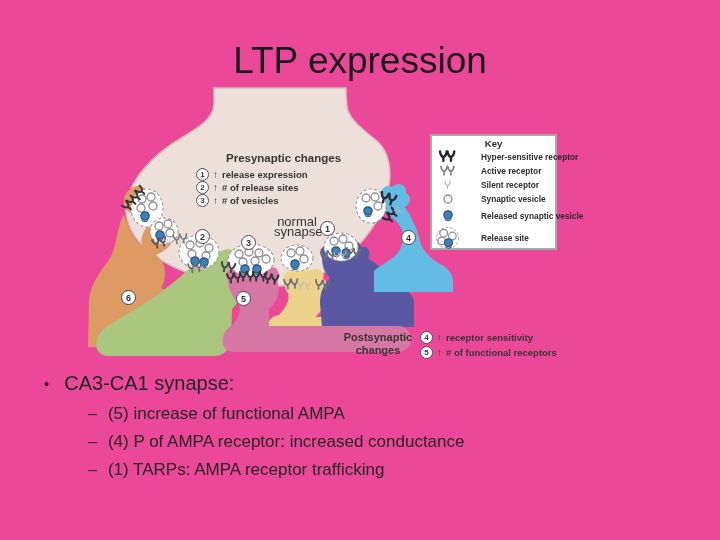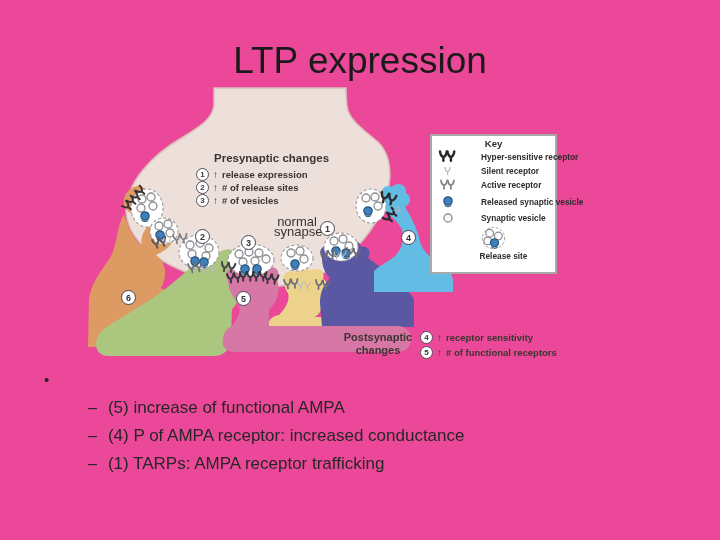--- a/index.html
+++ b/index.html
@@ -3,37 +3,37 @@
 <meta charset="utf-8">
 <style>
   html,body{margin:0;padding:0;}
   body{width:720px;height:540px;background:#fff;font-family:"Liberation Sans",sans-serif;overflow:hidden;}
   .slide{position:relative;width:720px;height:540px;background:#ec4899;}
   .title{position:absolute;left:0;top:40px;width:720px;text-align:center;font-size:37px;font-weight:400;color:#1a1a1a;letter-spacing:0px;}
   .dg-svg{position:absolute;left:0;top:0;width:720px;height:540px;}
 
   
   .presyn{position:absolute;left:196px;top:152px;width:190px;color:#3b3530;}
-  .presyn .hd{font-weight:bold;font-size:11.5px;margin-left:18px;margin-bottom:4px;}
+  .presyn .hd{font-weight:bold;font-size:11.5px;margin-left:30px;margin-bottom:4px;}
   .mini-row{display:flex;align-items:center;gap:4px;height:13px;font-size:9.5px;font-weight:bold;}
   .mkr{display:inline-flex;align-items:center;justify-content:center;width:11px;height:11px;border:1px solid #55505a;border-radius:50%;background:#fff;font-size:8px;font-weight:bold;color:#3a3540;flex:0 0 auto;}
   .arrow{font-size:10px;font-weight:bold;}
   .normal-lbl{position:absolute;left:274px;top:217px;width:46px;text-align:center;font-size:13px;font-weight:normal;line-height:9.5px;color:#3b3530;}
   .postsyn-hd{position:absolute;left:339px;top:331px;width:78px;text-align:center;font-size:11px;font-weight:bold;line-height:13px;color:#3b3530;}
   .postsyn-items{position:absolute;left:420px;top:331px;display:flex;flex-direction:column;gap:2px;color:#3b3530;}
 
   
   .marker{position:absolute;width:13px;height:13px;border:1.2px solid #4a4550;border-radius:50%;background:#fff;display:flex;align-items:center;justify-content:center;font-size:9px;font-weight:bold;color:#332f38;z-index:5;}
 
   
-  .keybox{position:absolute;left:430px;top:134px;width:127px;height:140px;background:#fff;border:2px solid #a9a9a9;box-sizing:border-box;padding:2px 3px;z-index:4;}
+  .keybox{position:absolute;left:430px;top:134px;width:127px;height:116px;background:#fff;border:2px solid #a9a9a9;box-sizing:border-box;padding:2px 3px;z-index:4;}
   .keybox .ktitle{text-align:center;font-size:9.5px;font-weight:bold;color:#2c2c2c;height:12px;}
   .krow{display:flex;align-items:center;height:14px;}
   .krow.tall{height:19px;}
-  .krow.taller{height:26px;flex-direction:column;}
+  .krow.taller{height:26px;}
   .kicon{width:26px;display:flex;justify-content:center;align-items:center;flex:0 0 auto;}
   .klabel{font-size:8.3px;font-weight:bold;color:#2c2c2c;white-space:nowrap;padding-left:20px;}
 
   
   .bullets{position:absolute;left:44px;top:372px;width:640px;color:#262626;}
   .b-main{display:flex;align-items:baseline;gap:15px;font-size:20px;}
   .b-main .dot{font-size:15px;transform:translateY(-1px);}
   .b-subs{margin-top:9px;margin-left:44px;display:flex;flex-direction:column;gap:10px;}
   .b-sub{display:flex;align-items:baseline;gap:11px;font-size:17px;height:18px;}
   .b-sub .dash{font-size:16px;}
@@ -243,52 +243,52 @@
             <g transform="translate(3,1.5) scale(1.05)">
               <use href="#rv" stroke="#26262c" stroke-width="2.3"></use>
               <use href="#rv" x="7.2" stroke="#26262c" stroke-width="2.3"></use>
             </g>
           </svg>
       </span>
       <span class="klabel">Hyper-sensitive receptor</span>
     </div>
     <div class="krow">
       <span class="kicon">
-        <svg width="22" height="11" viewBox="0 0 22 11">
-            <use href="#rv" transform="translate(8,1.5) scale(0.8)" stroke="#b9b9bf" stroke-width="1.6"></use>
-          </svg>
-      </span>
-      <span class="klabel">Silent receptor</span>
-    </div>
-    <div class="krow">
-      <span class="kicon">
         <svg width="22" height="13" viewBox="0 0 22 13">
             <g transform="translate(4,1.5) scale(0.95)">
               <use href="#rv" stroke="#85858d" stroke-width="1.9"></use>
               <use href="#rv" x="7.2" stroke="#85858d" stroke-width="1.9"></use>
             </g>
           </svg>
       </span>
       <span class="klabel">Active receptor</span>
     </div>
+    <div class="krow">
+      <span class="kicon">
+        <svg width="22" height="11" viewBox="0 0 22 11">
+            <use href="#rv" transform="translate(8,1.5) scale(0.8)" stroke="#b9b9bf" stroke-width="1.6"></use>
+          </svg>
+      </span>
+      <span class="klabel">Silent receptor</span>
+    </div>
+    <div class="krow">
+      <span class="kicon">
+        <svg width="14" height="12" viewBox="0 0 14 12">
+            <use href="#vw" x="7" y="6"></use>
+          </svg>
+      </span>
+      <span class="klabel">Synaptic vesicle</span>
+    </div>
     <div class="krow tall">
       <span class="kicon">
         <svg width="14" height="15" viewBox="0 0 14 15">
             <use href="#vb" x="7" y="7"></use>
           </svg>
       </span>
       <span class="klabel">Released synaptic vesicle</span>
-    </div>
-    <div class="krow">
-      <span class="kicon">
-        <svg width="14" height="12" viewBox="0 0 14 12">
-            <use href="#vw" x="7" y="6"></use>
-          </svg>
-      </span>
-      <span class="klabel">Synaptic vesicle</span>
     </div>
     <div class="krow taller">
       <span class="kicon">
         <svg width="27" height="26" viewBox="0 0 27 26">
           <ellipse cx="13" cy="13" rx="11.5" ry="11" fill="#fff" stroke="#9a9a9a" stroke-width="1" stroke-dasharray="2.6 2"></ellipse>
           <use href="#vw" x="9" y="8"></use>
             <use href="#vw" x="18" y="11"></use>
             <use href="#vw" x="7" y="16"></use>
           <use href="#vb" x="14" y="18"></use>
         </svg>
@@ -307,20 +307,21 @@
     <div class="mini-row">
       <span class="mkr">5</span>
       <span class="arrow">↑</span>
       <span># of functional receptors</span>
     </div>
   </div>
 
   <div class="bullets">
     <div class="b-main">
       <span class="dot">•</span>
+      <span>CA3-CA1 synapse:</span>
     </div>
     <div class="b-subs">
       <div class="b-sub">
         <span class="dash">–</span>
         <span>(5) increase of functional AMPA</span>
       </div>
       <div class="b-sub">
         <span class="dash">–</span>
         <span>(4) P of AMPA receptor: increased conductance</span>
       </div>

